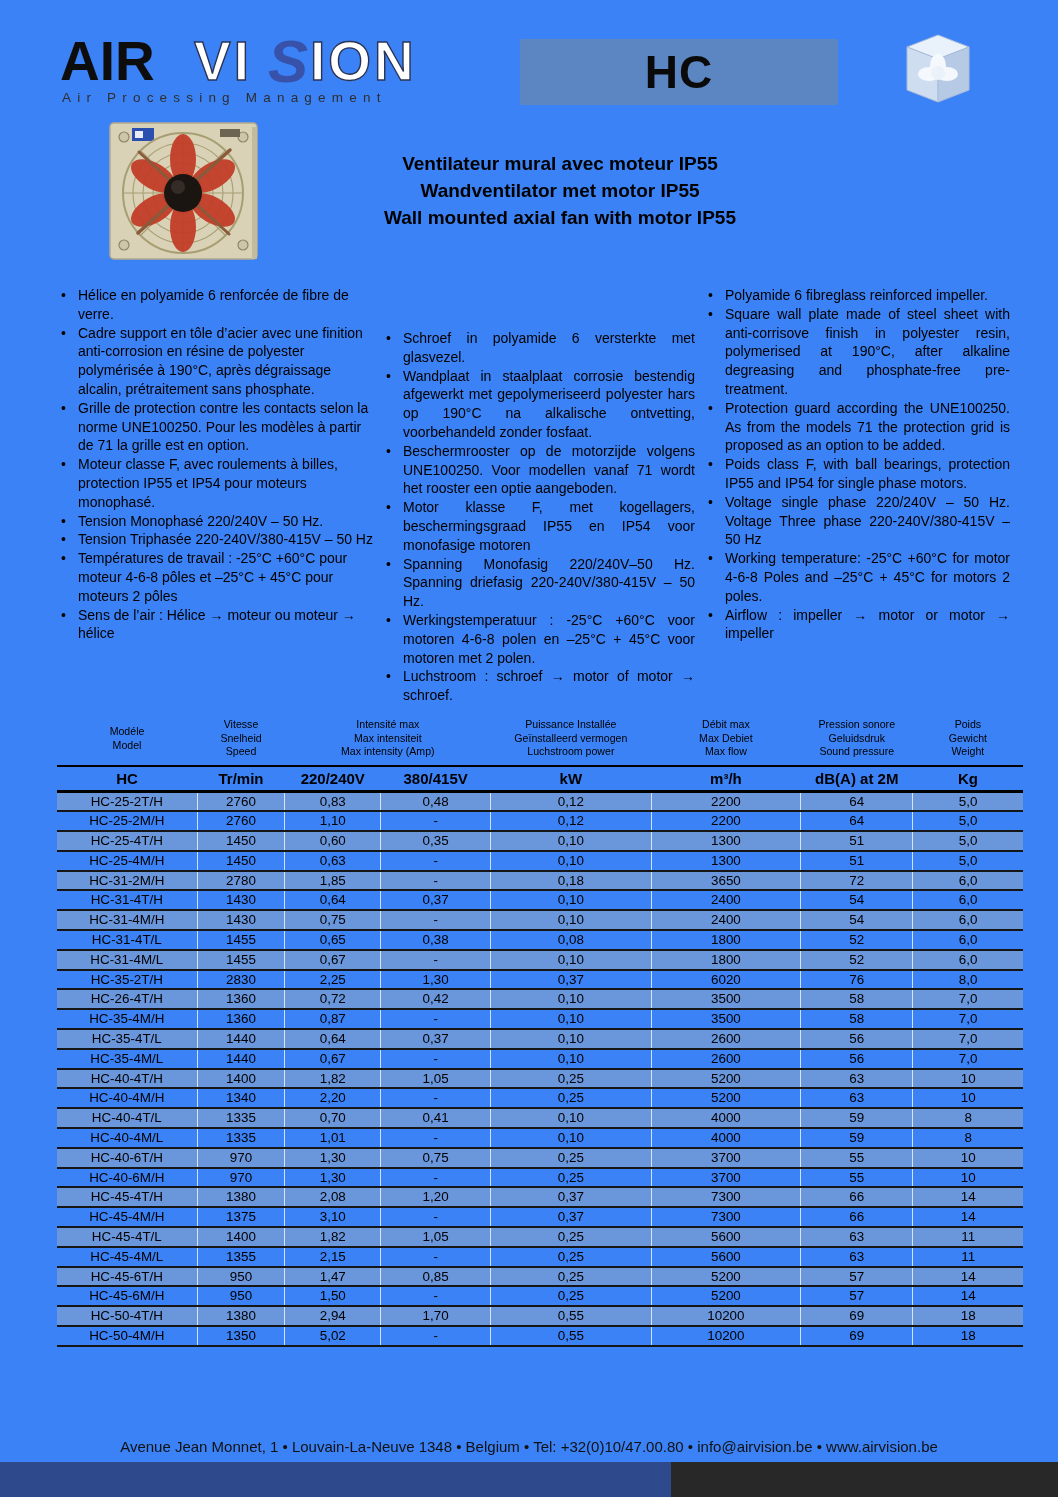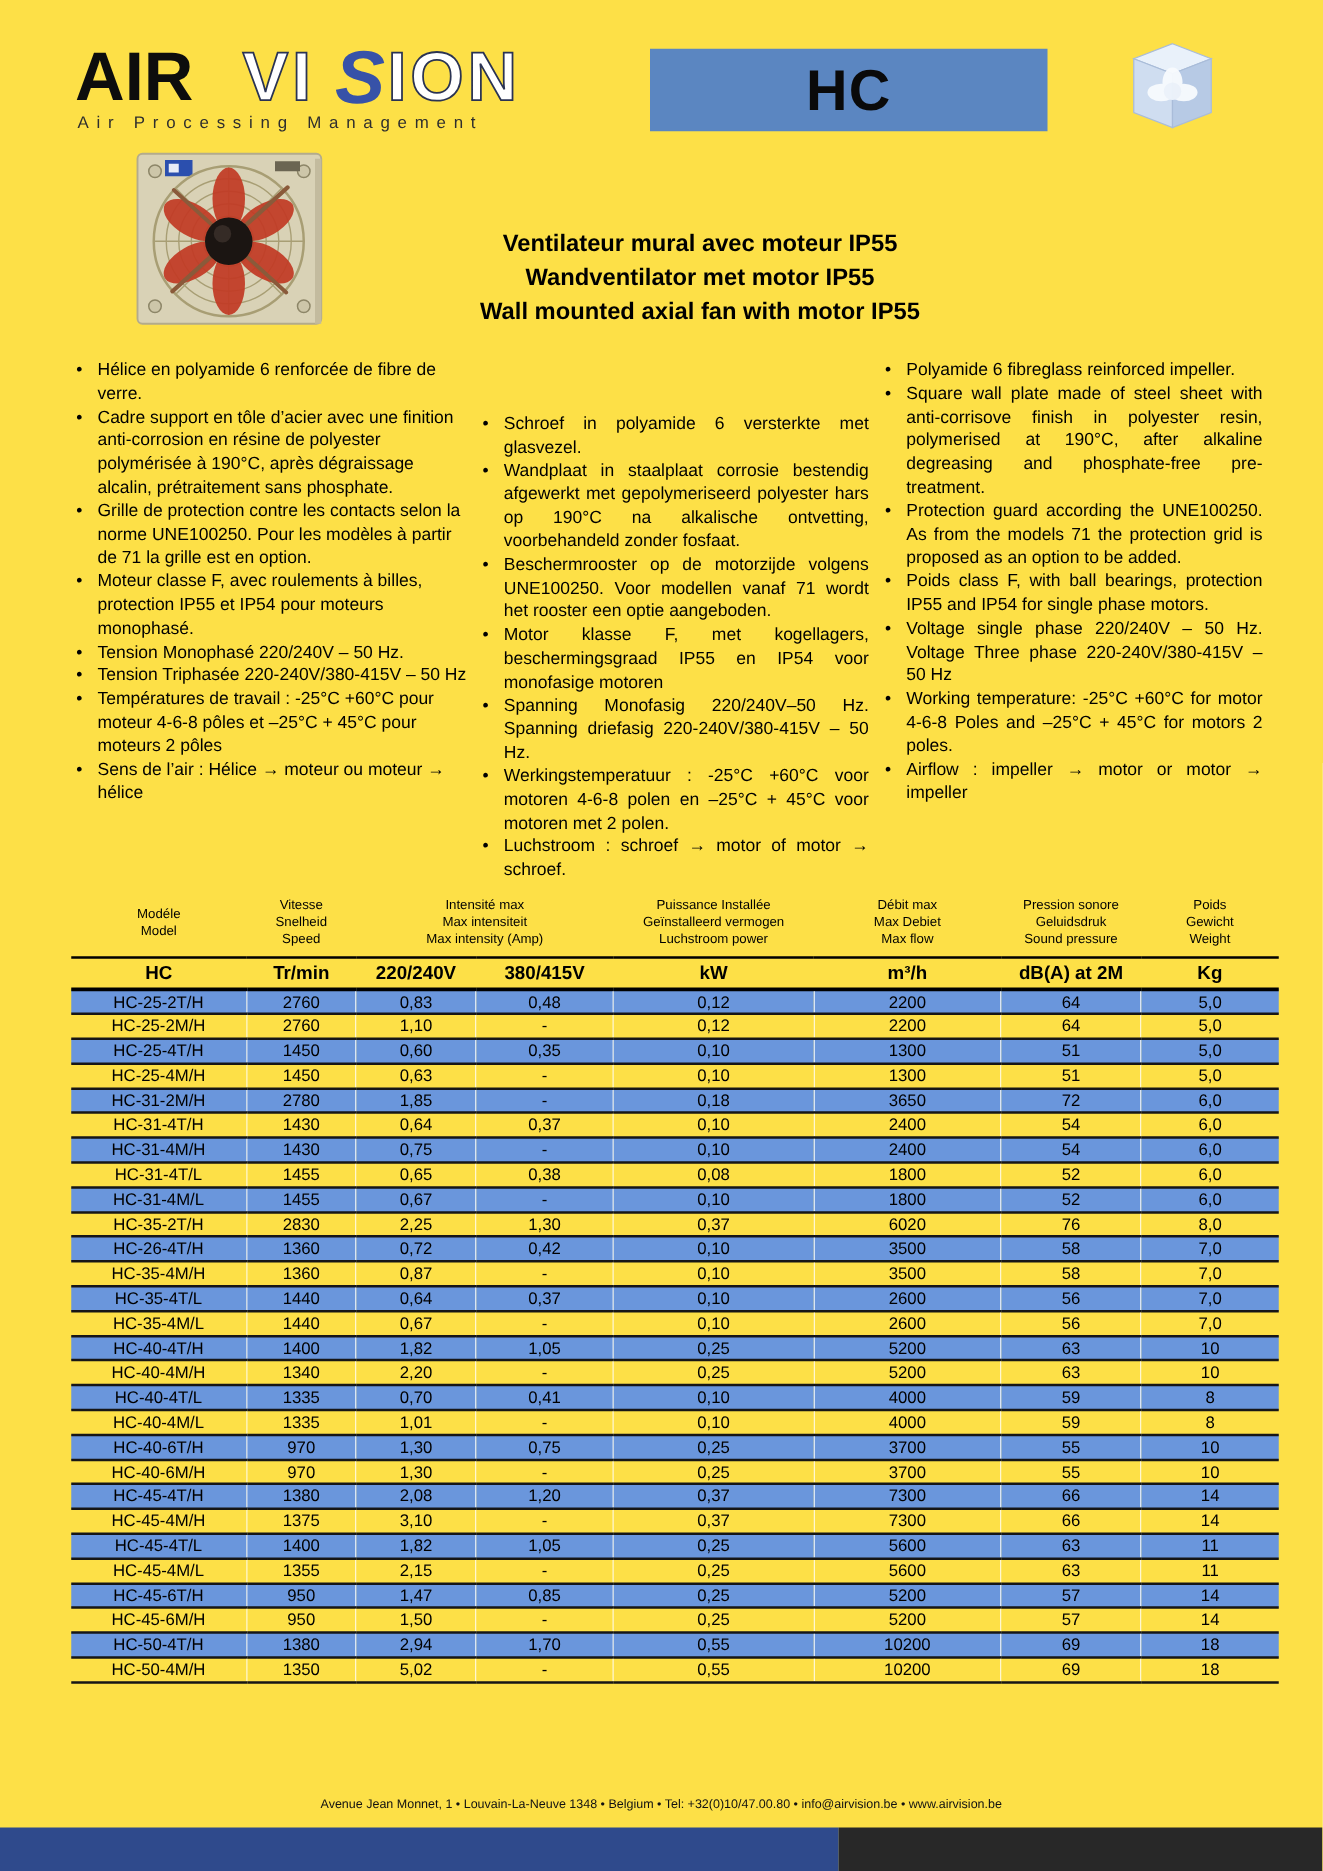--- a/index.html
+++ b/index.html
@@ -1,28 +1,28 @@
 <!DOCTYPE html>
 <html><head>
 <meta charset="utf-8">
 <style>
   * { margin:0; padding:0; box-sizing:border-box; }
   body { background:#fff; font-family:"Liberation Sans", sans-serif; color:#000; }
-  .page { position:relative; width:1058px; height:1497px; background:#fde047; overflow:hidden; }
+  .page { position:relative; width:1058px; height:1497px; background:#3b82f6; overflow:hidden; }
 
   
   .logo { position:absolute; left:58px; top:26px; }
   .hc-banner { position:absolute; left:520px; top:39px; width:318px; height:66px;
     background:#5b86c1; display:flex; align-items:center; justify-content:center; }
   .hc-banner .hc-label { font-size:46px; font-weight:bold; color:#0a0a0a; letter-spacing:1px; }
   .cube-icon { position:absolute; left:899px; top:30px; }
 
   
   .product-photo { position:absolute; left:102px; top:117px; }
-  .title-block { position:absolute; left:270px; top:150px; width:580px; text-align:center;margin-top:32px; }
+  .title-block { position:absolute; left:270px; top:150px; width:580px; text-align:center; }
   .title-block div { font-size:19px; font-weight:bold; line-height:27px; }
 
   
   .features { position:absolute; left:57px; top:286px; width:953px; display:flex; justify-content:space-between; }
   .feature-col { font-size:14px; line-height:18.8px; }
   .feature-col.fr { width:316px; }
   .feature-col.nl { width:313px; text-align:justify;margin-top:43px; }
   .feature-col.en { width:306px; text-align:justify; }
   .feature-col ul { list-style:none; }
   .feature-col li { position:relative; padding-left:21px; }
@@ -37,21 +37,21 @@
   .spec-table th, .spec-table td { text-align:center; vertical-align:middle; font-weight:normal; }
   .lang-row th { font-size:10.6px; line-height:13.6px; height:52px; padding-bottom:2px; }
   .unit-row td { font-size:15px; font-weight:bold; height:25px;
     border-top:2px solid #000; border-bottom:3px solid #000; }
   .spec-table tbody td { font-size:13.4px; height:17.8px; line-height:17.8px;
     border-bottom:2px solid #161616; }
   .spec-table tbody td + td { border-left:1px solid rgba(255,255,255,0.75); }
   .spec-table tbody tr:nth-child(odd) { background:#6a96dc; }
 
   
-  .footer-text { position:absolute; left:0; top:1438px; width:100%; text-align:center; font-size:10px; color:#111; }
+  .footer-text { position:absolute; left:0; top:1438px; width:100%; text-align:center; font-size:15px; color:#111; }
   .bottom-bar { position:absolute; left:0; top:1462px; width:1058px; height:35px; display:flex; }
   .bottom-bar .bar-blue { width:671px; height:100%; background:#2f4a8c; }
   .bottom-bar .bar-dark { flex:1; height:100%; background:#282828; }
 </style>
 </head>
 <body>
 
 <div class="page">
 
   <div class="logo">

